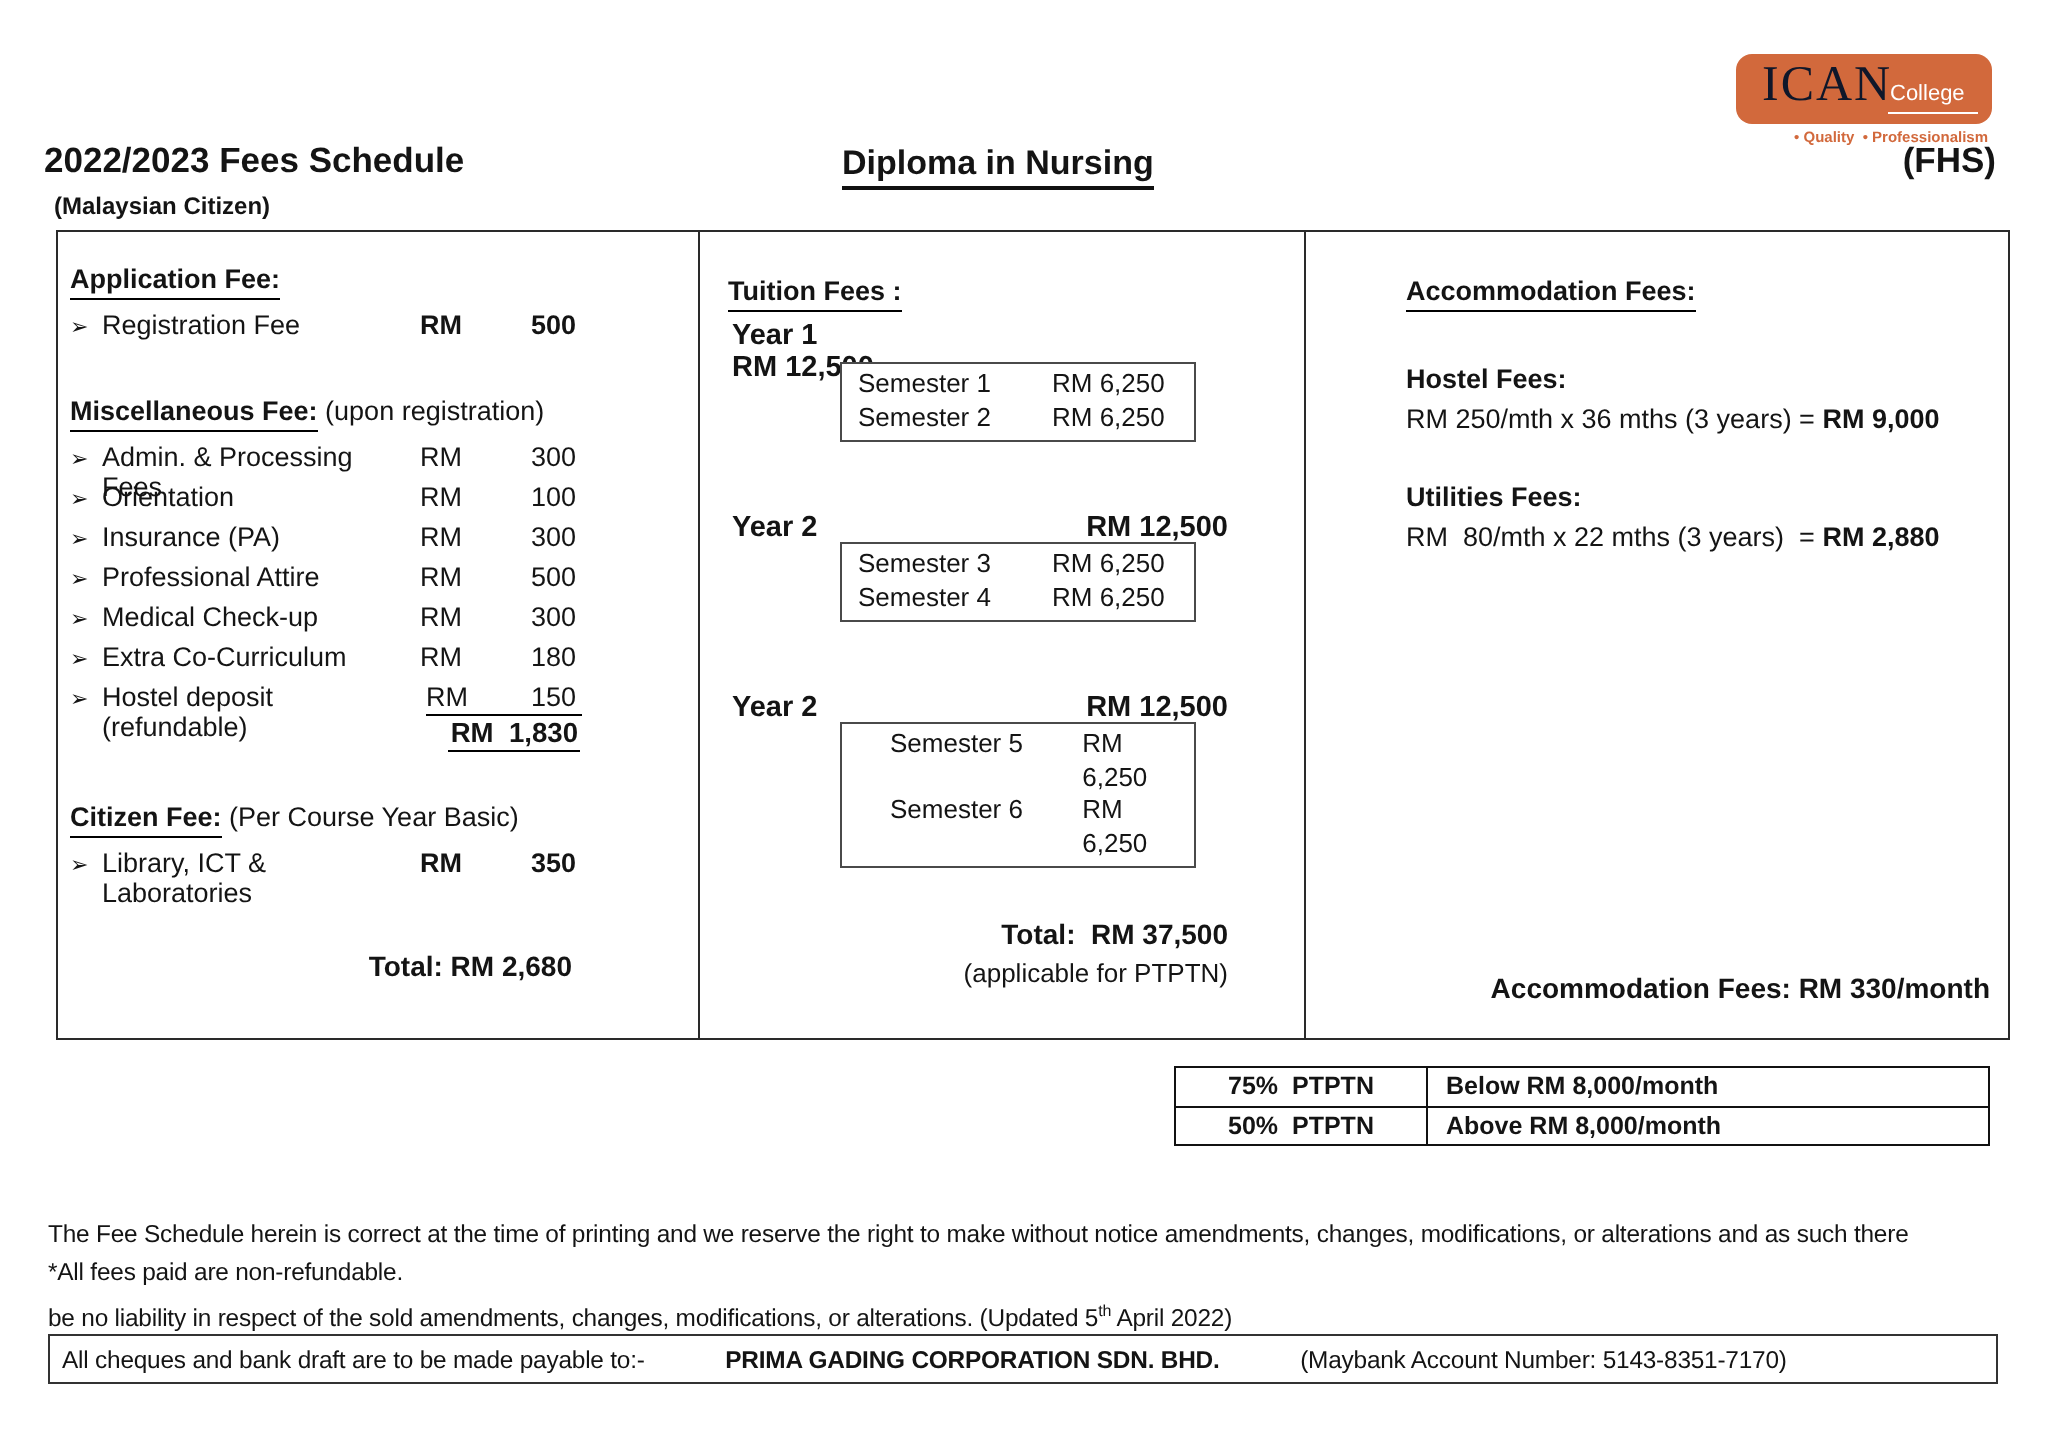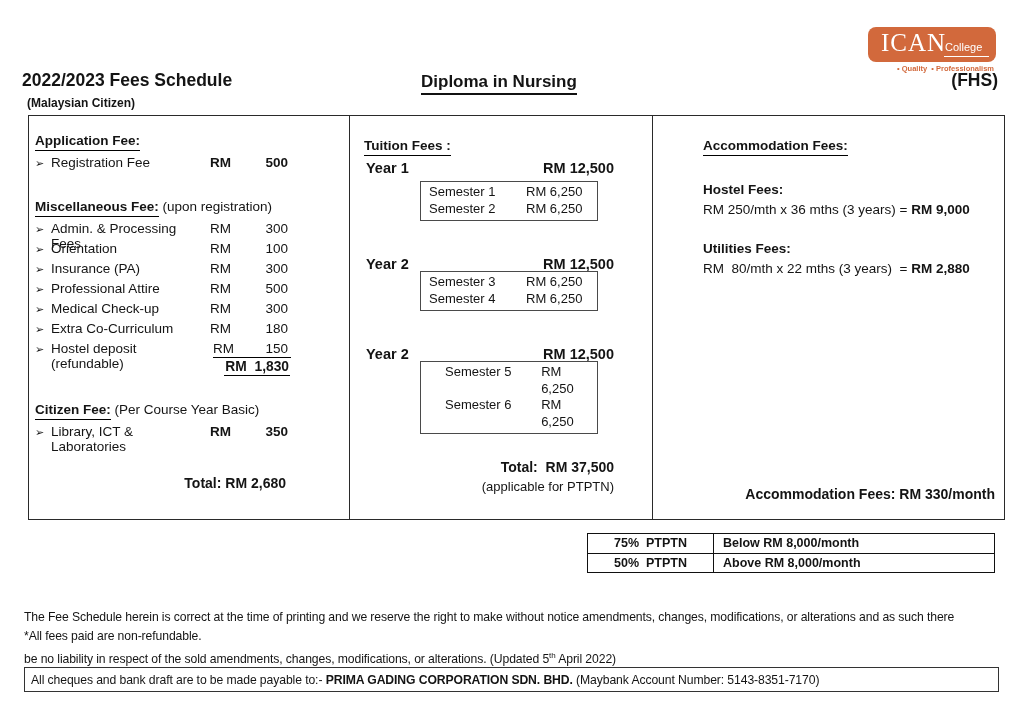--- a/index.html
+++ b/index.html
@@ -6,21 +6,21 @@
   html,body { background:#fff; }
   .page {
     position:relative; width:1024px; height:724px; overflow:hidden;
     font-family:"Liberation Sans", sans-serif; color:#141414; background:#fff;
   }
 
   
   .logo-box { position:absolute; left:868px; top:27px; width:128px; height:35px;
     background:#d2693c; border-radius:8px; }
   .logo-ican { position:absolute; left:13px; top:2px; font-family:"Liberation Serif", serif;
-    font-size:25px; color:#ffffff; letter-spacing:1px; }
+    font-size:25px; color:#0f172a; letter-spacing:1px; }
   .logo-college { position:absolute; left:77px; top:14px; font-size:11px; color:#fff; }
   .logo-underline { position:absolute; left:76px; top:29px; width:45px; height:1px; background:#fff; }
   .logo-tagline { position:absolute; left:868px; top:64px; width:126px; text-align:right;
     font-size:7.5px; font-weight:bold; color:#d2693c; white-space:pre; }
 
   
   .title-left  { position:absolute; left:22px;  top:70px; font-size:17.5px; font-weight:bold; }
   .title-center{ position:absolute; left:421px; top:72px; font-size:17px;  font-weight:bold;
     border-bottom:2px solid #111; padding-bottom:1px; }
   .title-right { position:absolute; right:26px; top:70px; font-size:17.5px; font-weight:bold; }
@@ -75,21 +75,21 @@
     height:19.5px; padding:0 6px; }
   .ptptn td.pc { width:126px; text-align:center; white-space:pre; }
   .ptptn td.cr { padding-left:9px; }
 
   
   .footnotes { position:absolute; left:24px; top:608px; width:992px;
     font-size:12.2px; line-height:19px; letter-spacing:-0.1px; }
   .footnotes sup { font-size:8px; }
   .payment-box { position:absolute; left:24px; top:667px; width:975px; height:25px;
     border:1.3px solid #333; display:flex; align-items:center; padding-left:6px;
-    font-size:12.2px; letter-spacing:-0.1px; white-space:pre-wrap; }
+    font-size:12.2px; letter-spacing:-0.1px; white-space:pre-wrap;gap:37px; }
   .b { font-weight:bold; }
   .pre { white-space:pre-wrap; }
 </style>
 </head>
 <body>
 
 <div class="page">
 
   <div class="logo-box">
     <span class="logo-ican">ICAN</span>
@@ -174,21 +174,21 @@
           <span class="fee-money bold"><span class="rm">RM</span><span class="amt">350</span></span>
         </div>
       </div>
 
       <div class="col1-total">Total: RM 2,680</div>
     </div>
 
     <div class="col col2">
       <div class="tuition-heading sec-heading">Tuition Fees :</div>
 
-      <div class="year-row" style="top:44px;">
+      <div class="year-row" style="top:44px;flex-direction:column;">
         <span>Year 1</span>
         <span>RM 12,500</span>
       </div>
       <div class="sem-box" style="top:65px;">
         <div class="sem-row">
           <span class="sem-name">Semester 1</span>
           <span class="sem-fee">RM 6,250</span>
         </div>
         <div class="sem-row">
           <span class="sem-name">Semester 2</span>

